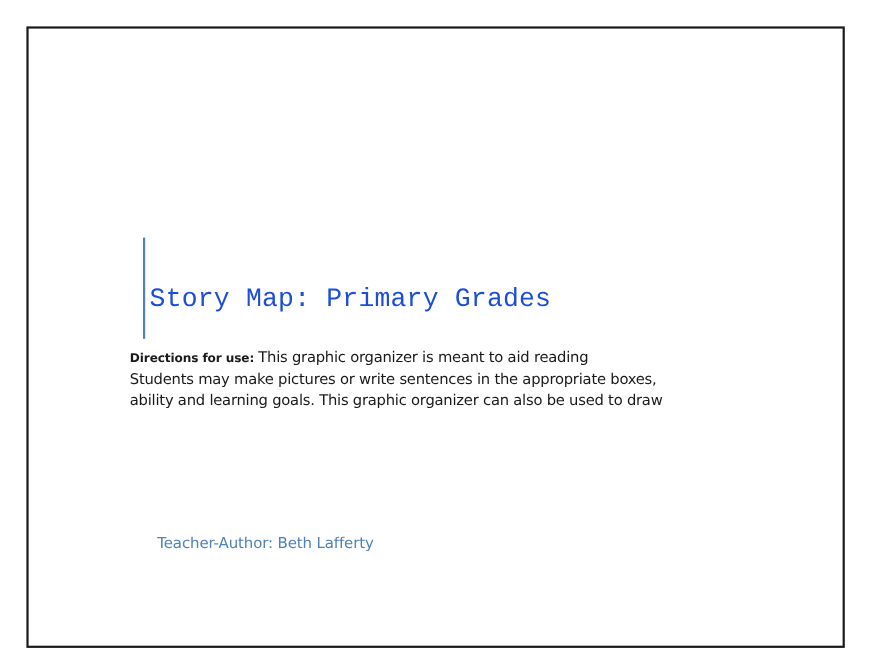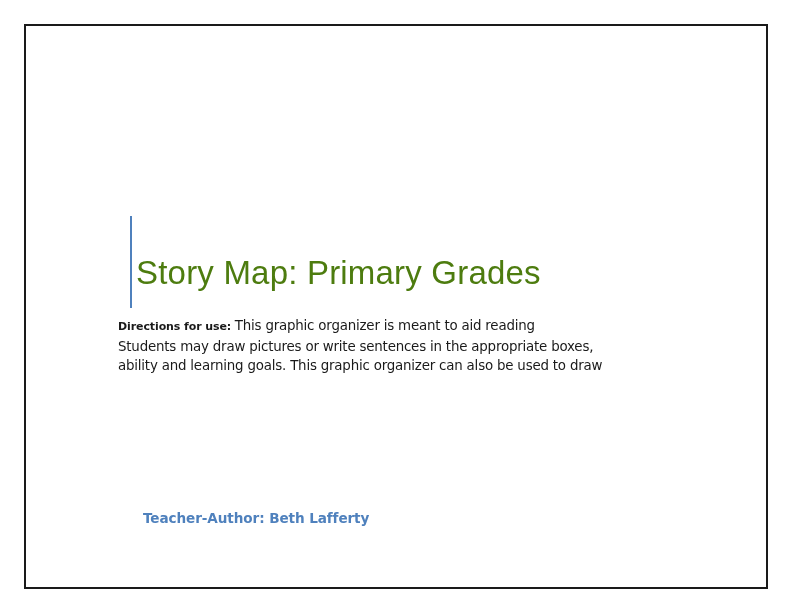--- a/index.html
+++ b/index.html
@@ -28,24 +28,24 @@
       left: 130px;
       top: 216px;
       width: 2px;
       height: 92px;
       background: #4f81bd;
     }
     .title {
       position: absolute;
       left: 136px;
       top: 251px;
-      font-family: Liberation Sans, sans-serif;
-      font-size: 33px;
+      font-family: Liberation Mono, monospace;
+      font-size: 24px;
       font-weight: 300;
-      color: #4d7c0f;
+      color: #1d4ed8;
       letter-spacing: 0.2px;
       white-space: nowrap;
       line-height: 44px;
     }
     .directions {
       position: absolute;
       left: 118px;
       top: 316px;
       width: 560px;
       font-family: "DejaVu Sans", "Liberation Sans", sans-serif;
@@ -59,37 +59,37 @@
       white-space: nowrap;
     }
     .directions .label {
       font-weight: bold;
       font-size: 11px;
       letter-spacing: -0.1px;
     }
     .author {
       position: absolute;
       left: 143px;
-      top: 510px;
+      top: 486px;
       font-family: "DejaVu Sans", "Liberation Sans", sans-serif;
       font-size: 13.6px;
-      font-weight: bold;
+      font-weight: normal;
       color: #4f81bd;
       letter-spacing: -0.1px;
       white-space: nowrap;
     }
   </style>
 </head>
 <body>
 
 <div class="page-frame"></div>
 
 <div class="title-accent"></div>
 
 <div class="title">Story Map: Primary Grades</div>
 
 <div class="directions">
   <span class="line"><span class="label">Directions for use</span><span class="label">: </span><span>This graphic organizer is meant to aid reading</span></span>
-  <span class="line">Students may draw pictures or write sentences in the appropriate boxes,</span>
+  <span class="line">Students may make pictures or write sentences in the appropriate boxes,</span>
   <span class="line">ability and learning goals. This graphic organizer can also be used to draw</span>
 </div>
 
 <div class="author">Teacher-Author: Beth Lafferty</div>
 
 </body></html>

